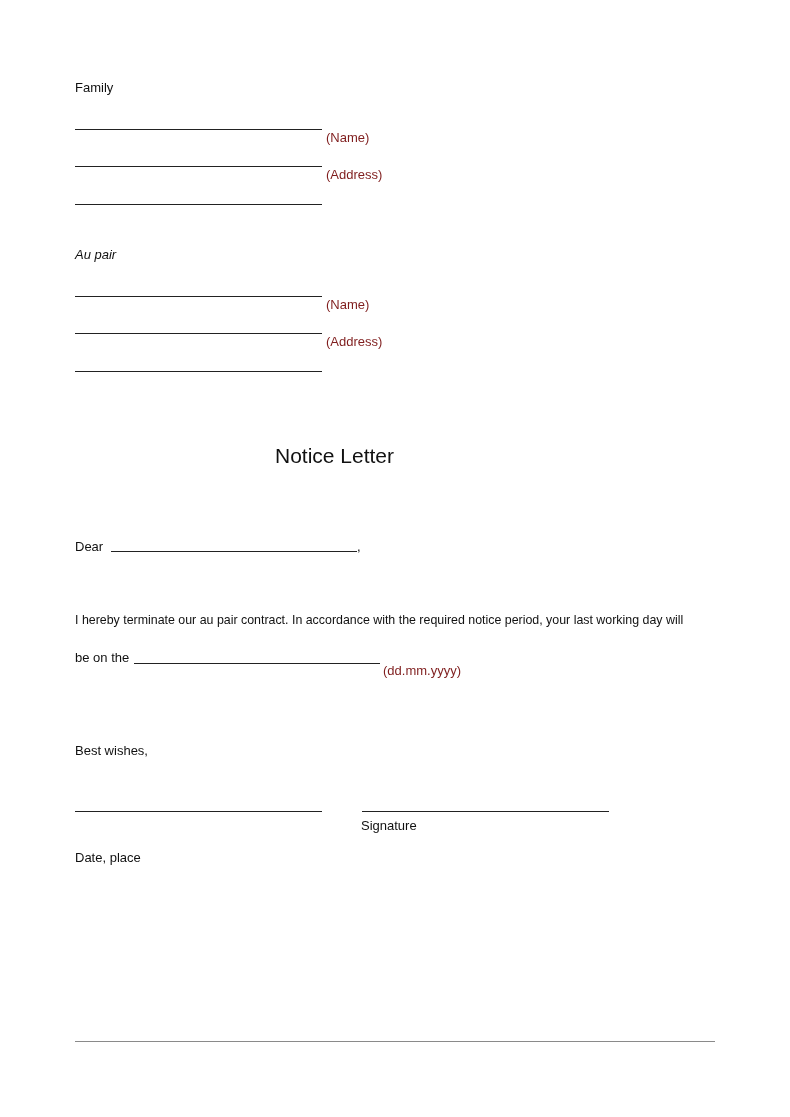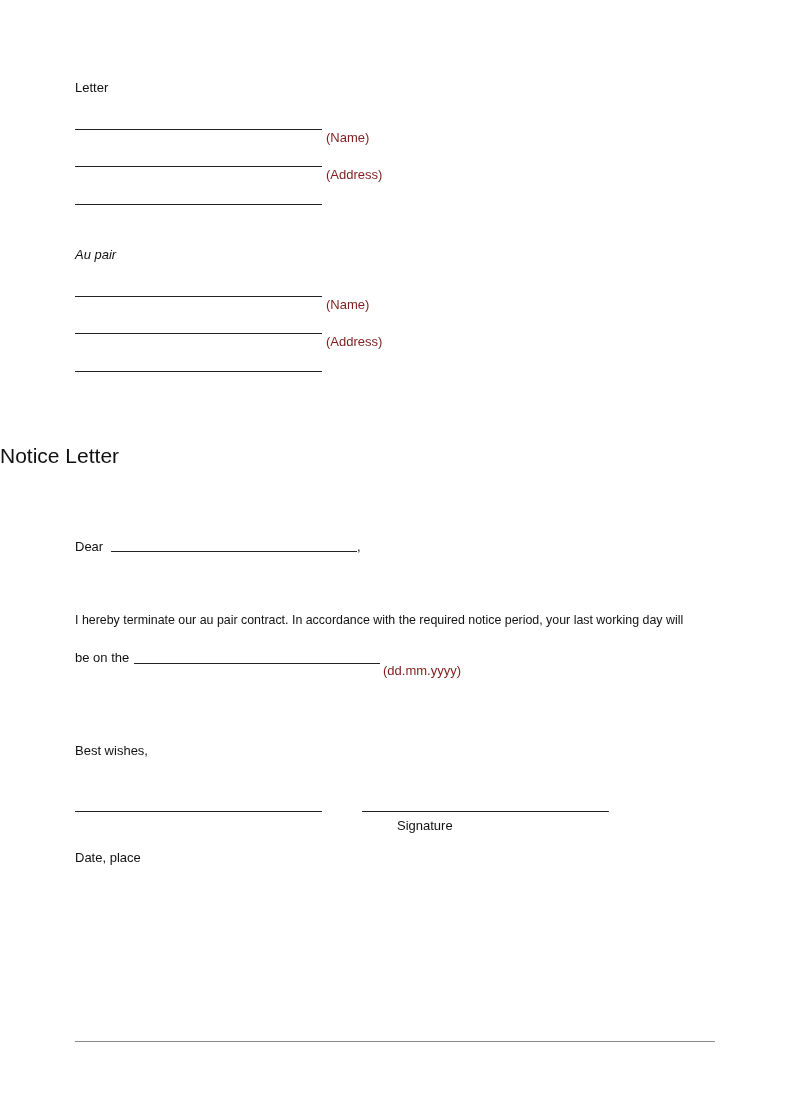--- a/index.html
+++ b/index.html
@@ -8,45 +8,45 @@
   .abs { position:absolute; }
   .t { font-size:13px; line-height:15px; white-space:nowrap; }
   .g { color:#7f1d1d;margin-top:13px; }
   .line { position:absolute; height:0; border-top:1.6px solid #222; }
   .title { font-size:21px; line-height:24px; }
   .footer-rule { position:absolute; left:75px; width:640px; top:1041px; border-top:1.5px solid #8a8a8a; }
 </style>
 </head>
 <body>
 
-<div class="abs t" style="left:75px;top:80px;">Letter</div>
+<div class="abs t" style="left:75px;top:80px;">Family</div>
 <div class="line" style="left:75px;top:129px;width:247px;"></div>
 <div class="abs t g" style="left:326px;top:117px;">(Name)</div>
 <div class="line" style="left:75px;top:166px;width:247px;"></div>
 <div class="abs t g" style="left:326px;top:154px;">(Address)</div>
 <div class="line" style="left:75px;top:204px;width:247px;"></div>
 
 <div class="abs t" style="left:75px;top:247px;font-style:italic;">Au pair</div>
 <div class="line" style="left:75px;top:296px;width:247px;"></div>
 <div class="abs t g" style="left:326px;top:284px;">(Name)</div>
 <div class="line" style="left:75px;top:333px;width:247px;"></div>
 <div class="abs t g" style="left:326px;top:321px;">(Address)</div>
 <div class="line" style="left:75px;top:371px;width:247px;"></div>
 
-<div class="abs title" style="left:0;width:669px;top:444px;">Notice Letter</div>
+<div class="abs title" style="left:0;width:669px;text-align:center;top:444px;">Notice Letter</div>
 
 <div class="abs t" style="left:75px;top:539px;">Dear</div>
 <div class="line" style="left:111px;top:551px;width:246px;"></div>
 <div class="abs t" style="left:357px;top:539px;">,</div>
 
 <div class="abs t" style="left:75px;top:613px;font-size:12.4px;">I hereby terminate our au pair contract. In accordance with the required notice period, your last working day will</div>
 <div class="abs t" style="left:75px;top:650px;">be on the</div>
 <div class="line" style="left:134px;top:663px;width:246px;"></div>
 <div class="abs t g" style="left:383px;top:650px;">(dd.mm.yyyy)</div>
 
 <div class="abs t" style="left:75px;top:743px;">Best wishes,</div>
 
 <div class="line" style="left:75px;top:811px;width:247px;"></div>
 <div class="abs t" style="left:75px;top:818px;margin-top:32px;">Date, place</div>
 <div class="line" style="left:362px;top:811px;width:247px;"></div>
-<div class="abs t" style="left:361px;top:818px;margin-left:36px;">Signature</div>
+<div class="abs t" style="left:361px;top:818px;">Signature</div>
 
 <div class="footer-rule"></div>
 
 </body></html>

